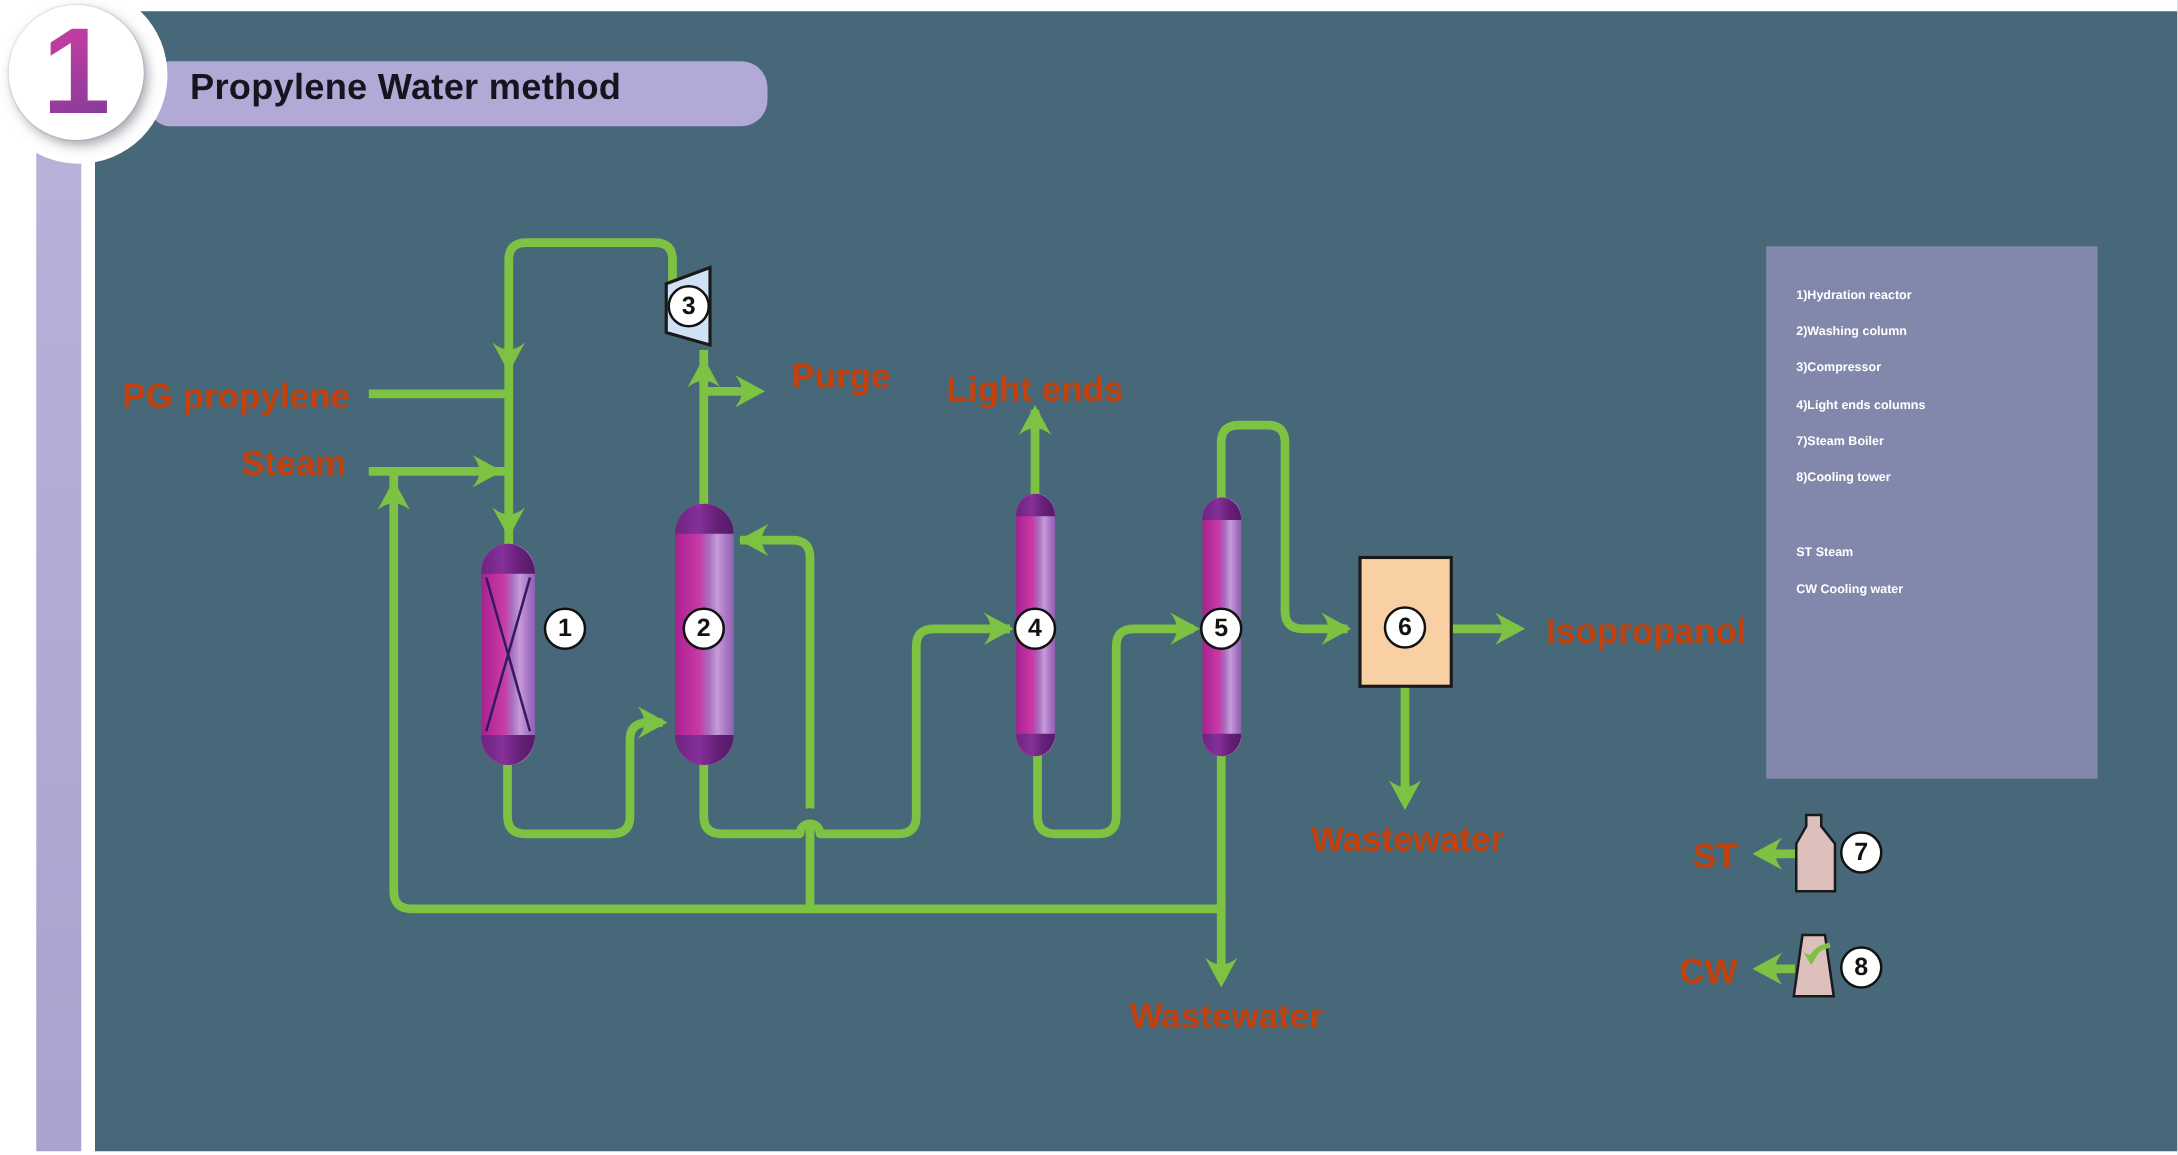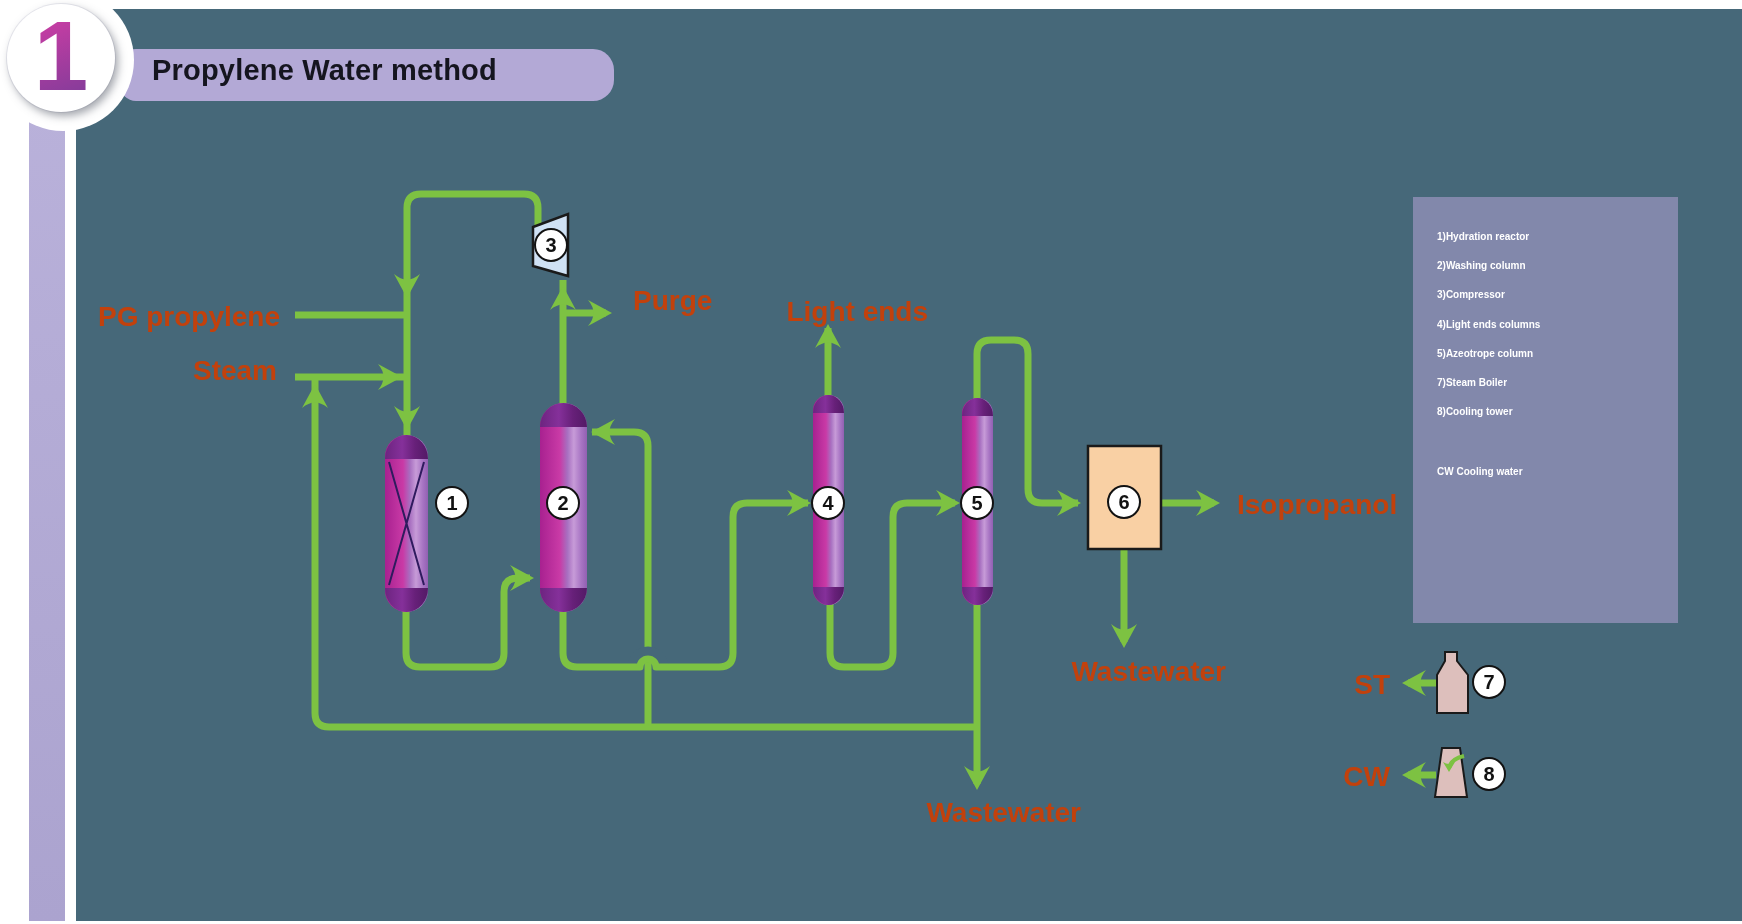--- a/index.html
+++ b/index.html
@@ -19,21 +19,21 @@
   .badge .digit{position:absolute;left:0;top:-7px;width:108px;text-align:center;
          font-size:98px;font-weight:bold;line-height:118px;
          background:linear-gradient(160deg,#d23ea5 15%,#a23c9e 55%,#7e3c99 85%);
          -webkit-background-clip:text;background-clip:text;color:transparent;}
   svg.piping{position:absolute;left:0;top:0;z-index:1;pointer-events:none;}
   .num{position:absolute;width:34px;height:34px;box-sizing:border-box;border-radius:50%;
          background:#ffffff;border:2.5px solid #121212;display:flex;align-items:center;justify-content:center;
          font-size:20px;font-weight:bold;color:#121212;z-index:3;}
   .lbl{position:absolute;color:#c2410c;font-weight:bold;font-size:28px;white-space:nowrap;z-index:2;}
   .lbl.right{text-align:right;}
-  .lbl.center{text-align:right;}
+  .lbl.center{text-align:center;}
   .legend{position:absolute;left:1413px;top:197px;width:265px;height:426px;box-sizing:border-box;
          background:#8288ab;padding:25px 10px 0 24px;z-index:2;}
   .legend .row{color:#ffffff;font-weight:bold;font-size:10px;line-height:29.2px;white-space:nowrap;}
   .legend .gap{height:31px;}
 </style>
 </head>
 <body>
 
 <div class="stage">
 
@@ -158,24 +158,24 @@
   <div class="lbl center" style="left:1026px;top:656px;width:200px;">Wastewater</div>
   <div class="lbl center" style="left:881px;top:797px;width:200px;">Wastewater</div>
   <div class="lbl right" style="left:1300px;top:669px;width:90px;">ST</div>
   <div class="lbl right" style="left:1300px;top:761px;width:90px;">CW</div>
 
   <div class="legend">
     <div class="row">1)Hydration reactor</div>
     <div class="row">2)Washing column</div>
     <div class="row">3)Compressor</div>
     <div class="row">4)Light ends columns</div>
-    <div class="row">5)Azeotrope column</div>
     <div class="row">7)Steam Boiler</div>
     <div class="row">8)Cooling tower</div>
     <div class="gap"></div>
+    <div class="row">ST Steam</div>
     <div class="row">CW Cooling water</div>
     <div class="gap"></div>
   </div>
 
   <div class="halo"></div>
   <div class="badge">
     <span class="digit">1</span>
   </div>
 
 </div>

